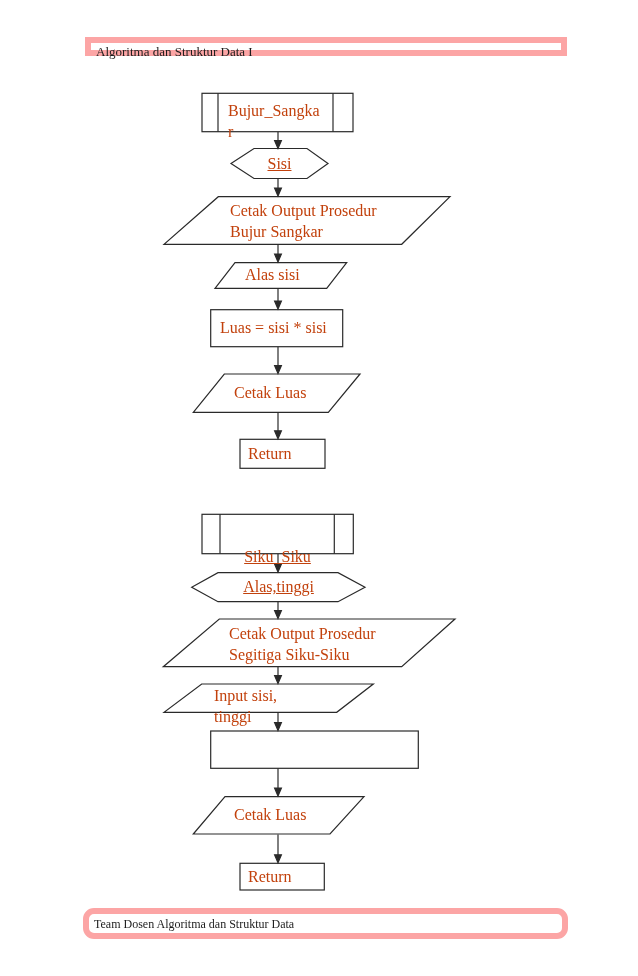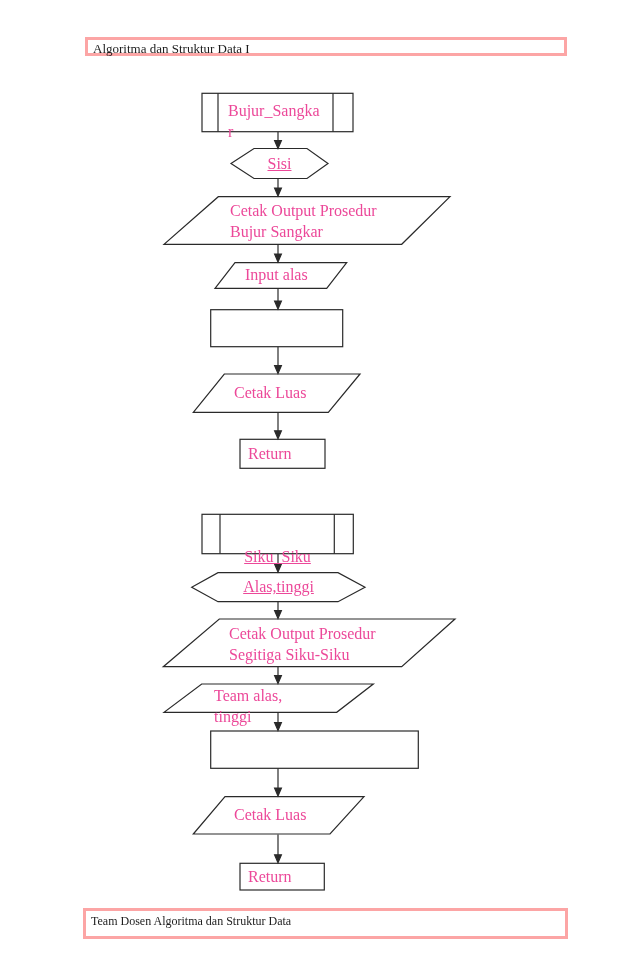--- a/index.html
+++ b/index.html
@@ -7,41 +7,41 @@
     position: relative;
     width: 638px;
     height: 976px;
     background: #ffffff;
     font-family: "Liberation Serif", "DejaVu Serif", serif;
     color: #1c1c1c;
     overflow: hidden;
   }
   .hbox {
     position: absolute;
-    border: 3px solid #fca5a5;
+    border: 6px solid #fca5a5;
     box-sizing: border-box;
     background: #ffffff;
   }
   .header-box {
     left: 85px; top: 37px; width: 482px; height: 19px;
     font-size: 13px; line-height: 16px; padding: 1px 0 0 5px;
   }
   .footer-box {
     left: 83px; top: 908px; width: 485px; height: 31px;
-    font-size: 12px; line-height: 15px; padding: 3px 0 0 5px;
+    font-size: 12px; line-height: 15px; padding: 3px 0 0 5px; border-radius: 11px;
   }
   .chart-svg {
     position: absolute; left: 0; top: 0;
   }
   .node-label {
     position: absolute;
     font-size: 16px;
     line-height: 21px;
     white-space: pre-line;
-    color: #ec4899;
+    color: #c2410c;
     z-index: 2;
   }
   .al { text-align: left; }
   .ac { text-align: center; text-decoration: underline; }
 </style>
 </head>
 <body>
 
 <div class="page">
 
@@ -123,29 +123,30 @@
       <line x1="278" y1="834.5" x2="278" y2="855.8"></line>
       <polygon points="278,862.8 274.6,854.8 281.4,854.8" fill="#2a2a2a"></polygon>
     </g>
   </svg>
 
   <div class="node-label al" style="left:228px; top:100px; width:110px;">Bujur_Sangka
 r</div>
   <div class="node-label ac" style="left:231px; top:153px; width:97px;">Sisi</div>
   <div class="node-label al" style="left:230px; top:200px; width:175px;">Cetak Output Prosedur
 Bujur Sangkar</div>
-  <div class="node-label al" style="left:245px; top:264px; width:95px;">Input alas</div>
+  <div class="node-label al" style="left:245px; top:264px; width:95px;">Alas sisi</div>
+  <div class="node-label al" style="left:220px; top:317px; width:125px;">Luas = sisi * sisi</div>
   <div class="node-label al" style="left:234px; top:382px; width:110px;">Cetak Luas</div>
   <div class="node-label al" style="left:248px; top:443px; width:70px;">Return</div>
 
   <div class="node-label ac" style="left:202px; top:546px; width:151px;">Siku_Siku</div>
   <div class="node-label ac" style="left:192px; top:576px; width:173px;text-align:center;">Alas,tinggi</div>
   <div class="node-label al" style="left:229px; top:623px; width:185px;">Cetak Output Prosedur
 Segitiga Siku-Siku</div>
-  <div class="node-label al" style="left:214px; top:685px; width:125px;">Team alas,
+  <div class="node-label al" style="left:214px; top:685px; width:125px;">Input sisi,
 tinggi</div>
   <div class="node-label al" style="left:234px; top:804px; width:110px;">Cetak Luas</div>
   <div class="node-label al" style="left:248px; top:866px; width:70px;">Return</div>
 
   <div class="hbox footer-box">
     <span>Team Dosen Algoritma dan Struktur Data</span>
   </div>
 
 </div>
 

